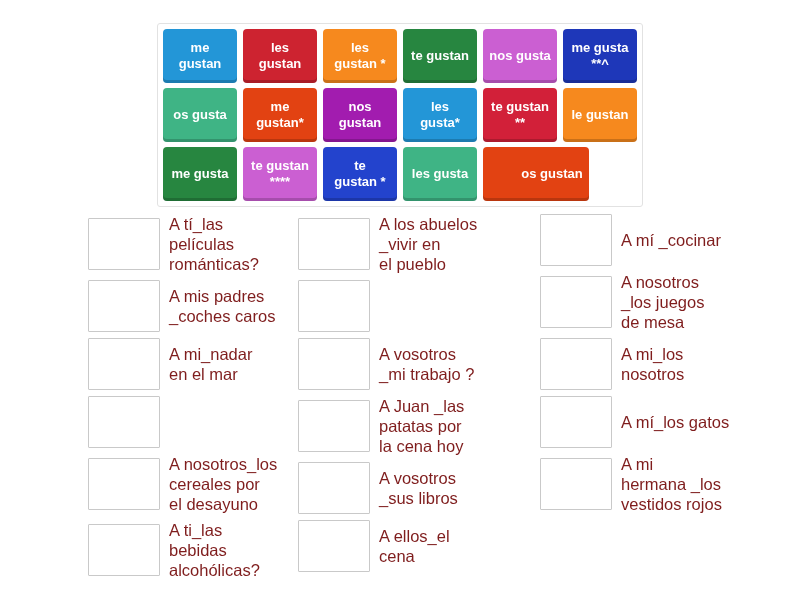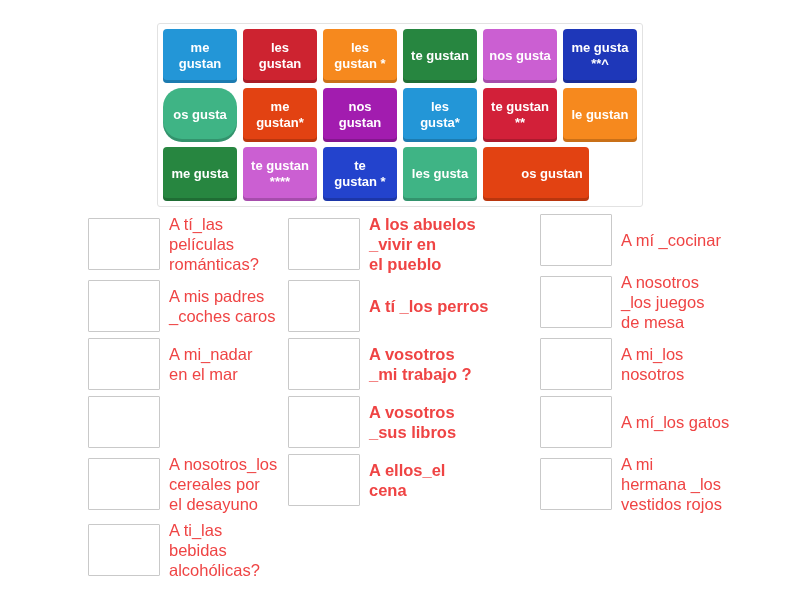--- a/index.html
+++ b/index.html
@@ -49,61 +49,61 @@
     cursor: pointer;
     user-select: none;
   }
   
   .col {
     position: absolute;
     top: 214px;
     width: 218px;
   }
   .col-1 { left: 88px; }
-  .col-2 { left: 288px; font-weight: bold; }
+  .col-2 { left: 298px; }
   .col-3 { left: 540px; }
   .match-item {
     display: flex;
     align-items: center;
     gap: 9px;
     margin-bottom: 6px;
   }
   .drop-box {
     flex: 0 0 auto;
     width: 72px;
     height: 52px;
     box-sizing: border-box;
     background: #ffffff;
     border: 1px solid #c9c9c9;
     border-radius: 1px;
     cursor: pointer;
   }
   .clue-text {
     font-size: 16.5px;
     line-height: 20px;
-    color: #ef4444;
+    color: #7f1d1d;
     white-space: pre-line;
   }
 </style>
 </head>
 <body>
 
 <div class="stage">
   <div class="bank" id="bank">
       <div class="tile" style="background: rgb(35, 150, 215);">me
 gustan</div>
       <div class="tile" style="background: rgb(205, 35, 48);">les
 gustan</div>
       <div class="tile" style="background: rgb(246, 137, 30);">les
 gustan *</div>
       <div class="tile" style="background: rgb(39, 134, 64);">te gustan</div>
       <div class="tile" style="background: rgb(203, 95, 210);">nos gusta</div>
       <div class="tile" style="background: rgb(30, 55, 185);">me gusta
 **^</div>
-      <div class="tile" style="background: rgb(63, 180, 133); border-radius: 19px;">os gusta</div>
+      <div class="tile" style="background: rgb(63, 180, 133);">os gusta</div>
       <div class="tile" style="background: rgb(226, 66, 18);">me
 gustan*</div>
       <div class="tile" style="background: #a21caf;">nos
 gustan</div>
       <div class="tile" style="background: rgb(35, 150, 215);">les
 gusta*</div>
       <div class="tile" style="background: rgb(210, 32, 57);">te gustan
 **</div>
       <div class="tile" style="background: rgb(246, 137, 30);">le gustan</div>
       <div class="tile" style="background: rgb(39, 134, 64);">me gusta</div>
@@ -149,26 +149,31 @@
     </div>
   <div class="col col-2" id="col-1">
       <div class="match-item">
         <div class="drop-box"></div>
         <div class="clue-text">A los abuelos
 _vivir en
 el pueblo</div>
       </div>
       <div class="match-item">
         <div class="drop-box"></div>
-        <div class="clue-text">A tí _los perros</div>
       </div>
       <div class="match-item">
         <div class="drop-box"></div>
         <div class="clue-text">A vosotros
 _mi trabajo ?</div>
+      </div>
+      <div class="match-item">
+        <div class="drop-box"></div>
+        <div class="clue-text">A Juan _las
+patatas por
+la cena hoy</div>
       </div>
       <div class="match-item">
         <div class="drop-box"></div>
         <div class="clue-text">A vosotros
 _sus libros</div>
       </div>
       <div class="match-item">
         <div class="drop-box"></div>
         <div class="clue-text">A ellos_el
 cena</div>

